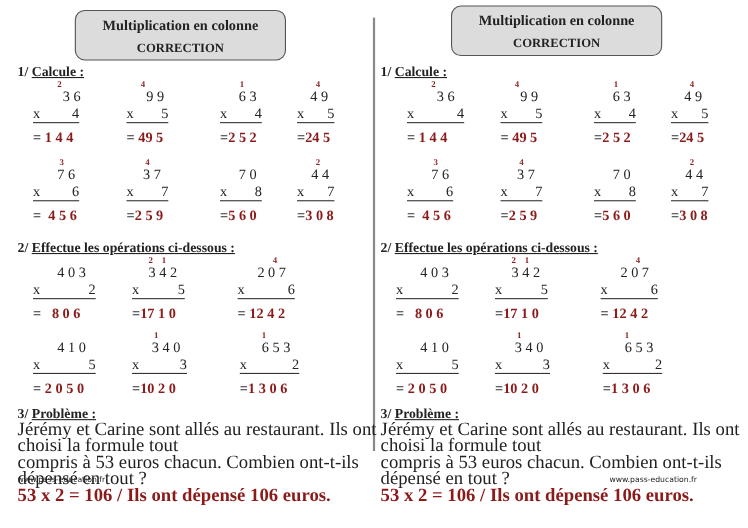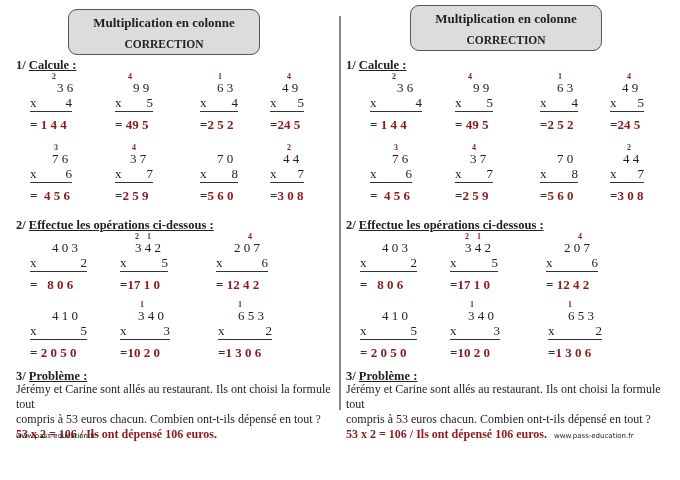--- a/index.html
+++ b/index.html
@@ -25,21 +25,21 @@
 
   .op { position:absolute; width:80px; height:60px; }
   .carry { position:absolute; top:0; font-size:8px; font-weight:bold; color:#8b1a1a; }
   .num { position:absolute; top:8px; font-size:13px; letter-spacing:0; }
   .mult { position:absolute; top:23px; left:0; height:16px; border-bottom:1px solid #333; font-size:13px; }
   .mult .x { position:absolute; left:0; }
   .mult .d { position:absolute; right:0; }
   .res { position:absolute; top:45px; left:0; font-size:13px; font-weight:bold; color:#8b1a1a; white-space:pre; }
   .res .eq { color:#333; font-weight:bold; }
 
-  .problem { position:absolute; font-size:12px; line-height:15px; width:330px; }
+  .problem { position:absolute; font-size:17px; line-height:15px; width:330px; }
   .page.left .problem { left:16px; top:397px; }
   .page.right .problem { left:6px; top:397px; }
   .problem .ans { color:#8b1a1a; font-weight:bold; }
   .footer { position:absolute; font-family:"DejaVu Sans", sans-serif; font-size:7px; color:#222; }
   .page.left .footer { left:16px; top:432px; }
   .page.right .footer { left:214px; top:432px; }
 </style>
 </head>
 <body>
 

